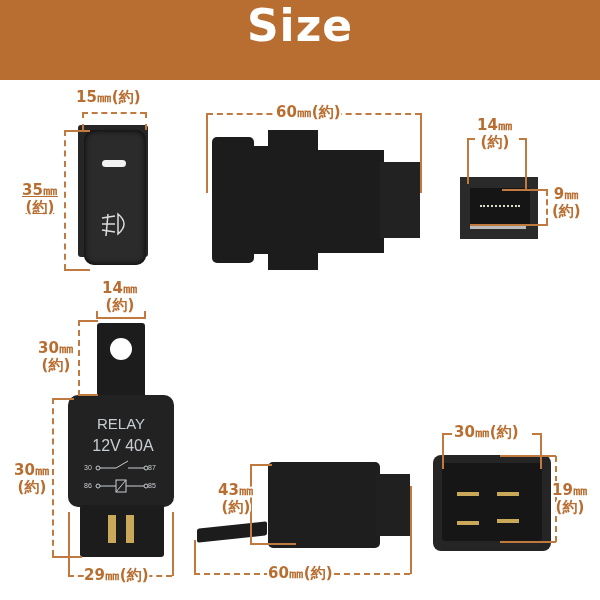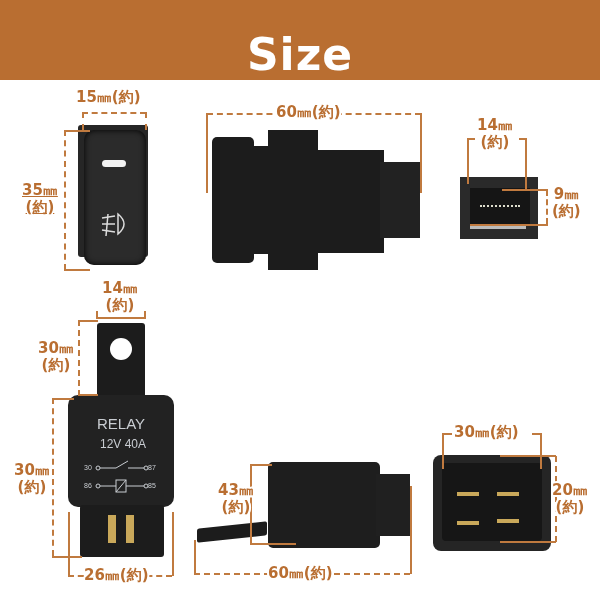--- a/index.html
+++ b/index.html
@@ -1,17 +1,17 @@
 <!DOCTYPE html>
 <html><head>
 <meta charset="utf-8">
 <style>
   html,body{margin:0;padding:0;}
   body{width:600px;height:600px;position:relative;background:#fff;overflow:hidden;font-family:"DejaVu Sans",sans-serif;}
-  .banner{position:absolute;left:0;top:0;width:600px;height:80px;background:#b96e31;display:flex;align-items:flex-end;justify-content:center;}
+  .banner{position:absolute;left:0;top:0;width:600px;height:80px;background:#b96e31;display:flex;align-items:flex-start;justify-content:center;}
   .banner-title{color:#fff;font-family:"DejaVu Sans",sans-serif;font-weight:bold;font-size:44px;letter-spacing:1px;}
   .lbl{position:absolute;color:#b96e31;font-weight:bold;font-family:"DejaVu Sans",sans-serif;font-size:15px;line-height:17px;text-align:center;white-space:nowrap;
     text-shadow:-1.5px -1.5px 0 #fff,1.5px -1.5px 0 #fff,-1.5px 1.5px 0 #fff,1.5px 1.5px 0 #fff,0 2px 0 #fff,2px 0 0 #fff,-2px 0 0 #fff,0 -2px 0 #fff;}
   .dl{position:absolute;border-color:#c07a3f;}
   .dh{border-top:2px dashed #c07a3f;height:0;}
   .dv{border-left:2px dashed #c07a3f;width:0;}
   .sl{position:absolute;background:#c07a3f;}
   .blk{position:absolute;background:#1c1c1c;}
   .relay-text{position:absolute;color:#c9cdd2;font-family:"Liberation Sans",sans-serif;text-align:center;}
 </style>
@@ -81,21 +81,21 @@
 </div>
 
 <div>
   <div class="blk" style="left:97px;top:323px;width:48px;height:80px;border-radius:3px;"></div>
   <div style="position:absolute;left:110px;top:338px;width:22px;height:22px;background:#fff;border-radius:50%;"></div>
   <div class="blk" style="left:68px;top:395px;width:106px;height:112px;border-radius:10px;background:#222;"></div>
   <div class="blk" style="left:80px;top:505px;width:84px;height:52px;border-radius:3px;"></div>
   <div style="position:absolute;left:108px;top:515px;width:26px;height:28px;background:#c9a85a;"></div>
   <div class="blk" style="left:116px;top:512px;width:10px;height:34px;"></div>
   <div class="relay-text" style="left:68px;top:415px;width:106px;font-size:15px;">RELAY</div>
-  <div class="relay-text" style="left:68px;top:437px;width:110px;font-size:12px;">12V 40A</div>
+  <div class="relay-text" style="left:68px;top:437px;width:110px;font-size:16px;">12V 40A</div>
   <svg style="position:absolute;left:84px;top:460px;" width="76" height="34">
     <g stroke="#c9cdd2" stroke-width="1" fill="none">
       <circle cx="14" cy="8" r="2"></circle>
         <line x1="16" y1="8" x2="32" y2="8"></line>
         <line x1="32" y1="8" x2="44" y2="1"></line>
         <line x1="44" y1="8" x2="60" y2="8"></line>
         <circle cx="62" cy="8" r="2"></circle>
       <circle cx="14" cy="26" r="2"></circle>
         <line x1="16" y1="26" x2="32" y2="26"></line>
         <rect x="32" y="20" width="10" height="12"></rect>
@@ -126,21 +126,21 @@
   <div class="sl" style="left:52px;top:398px;width:22px;height:2px;"></div>
   <div class="dl dv" style="left:52px;top:398px;height:158px;"></div>
   <div class="sl" style="left:52px;top:556px;width:30px;height:2px;"></div>
   <div class="lbl" style="left:14px;top:462px;">
     <div>30㎜</div>
     <div>(約)</div>
   </div>
   <div class="sl" style="left:68px;top:512px;width:2px;height:64px;"></div>
   <div class="sl" style="left:172px;top:512px;width:2px;height:64px;"></div>
   <div class="dl dh" style="left:68px;top:575px;width:104px;"></div>
-  <div class="lbl" style="left:84px;top:567px;">26㎜(約)</div>
+  <div class="lbl" style="left:84px;top:567px;">29㎜(約)</div>
 </div>
 
 <div>
   <div class="blk" style="left:197px;top:525px;width:70px;height:14px;transform:skewY(-6deg);border-radius:2px;"></div>
   <div class="blk" style="left:268px;top:462px;width:112px;height:86px;border-radius:5px;background:#1e1e1e;"></div>
   <div class="blk" style="left:376px;top:474px;width:34px;height:62px;background:#202020;"></div>
   <div class="sl" style="left:250px;top:464px;width:22px;height:2px;"></div>
   <div class="sl" style="left:250px;top:464px;width:2px;height:80px;"></div>
   <div class="sl" style="left:250px;top:543px;width:46px;height:2px;"></div>
   <div class="lbl" style="left:218px;top:482px;">
@@ -162,16 +162,16 @@
   <div style="position:absolute;left:497px;top:519px;width:22px;height:4px;background:#c9a85a;"></div>
   <div class="sl" style="left:442px;top:433px;width:10px;height:2px;"></div>
   <div class="sl" style="left:532px;top:433px;width:10px;height:2px;"></div>
   <div class="sl" style="left:442px;top:433px;width:2px;height:36px;"></div>
   <div class="sl" style="left:540px;top:433px;width:2px;height:36px;"></div>
   <div class="lbl" style="left:454px;top:424px;">30㎜(約)</div>
   <div class="sl" style="left:500px;top:455px;width:56px;height:2px;"></div>
   <div class="sl" style="left:500px;top:541px;width:56px;height:2px;"></div>
   <div class="dl dv" style="left:555px;top:456px;height:86px;"></div>
   <div class="lbl" style="left:552px;top:482px;">
-    <div>20㎜</div>
+    <div>19㎜</div>
     <div>(約)</div>
   </div>
 </div>
 
 </body></html>

